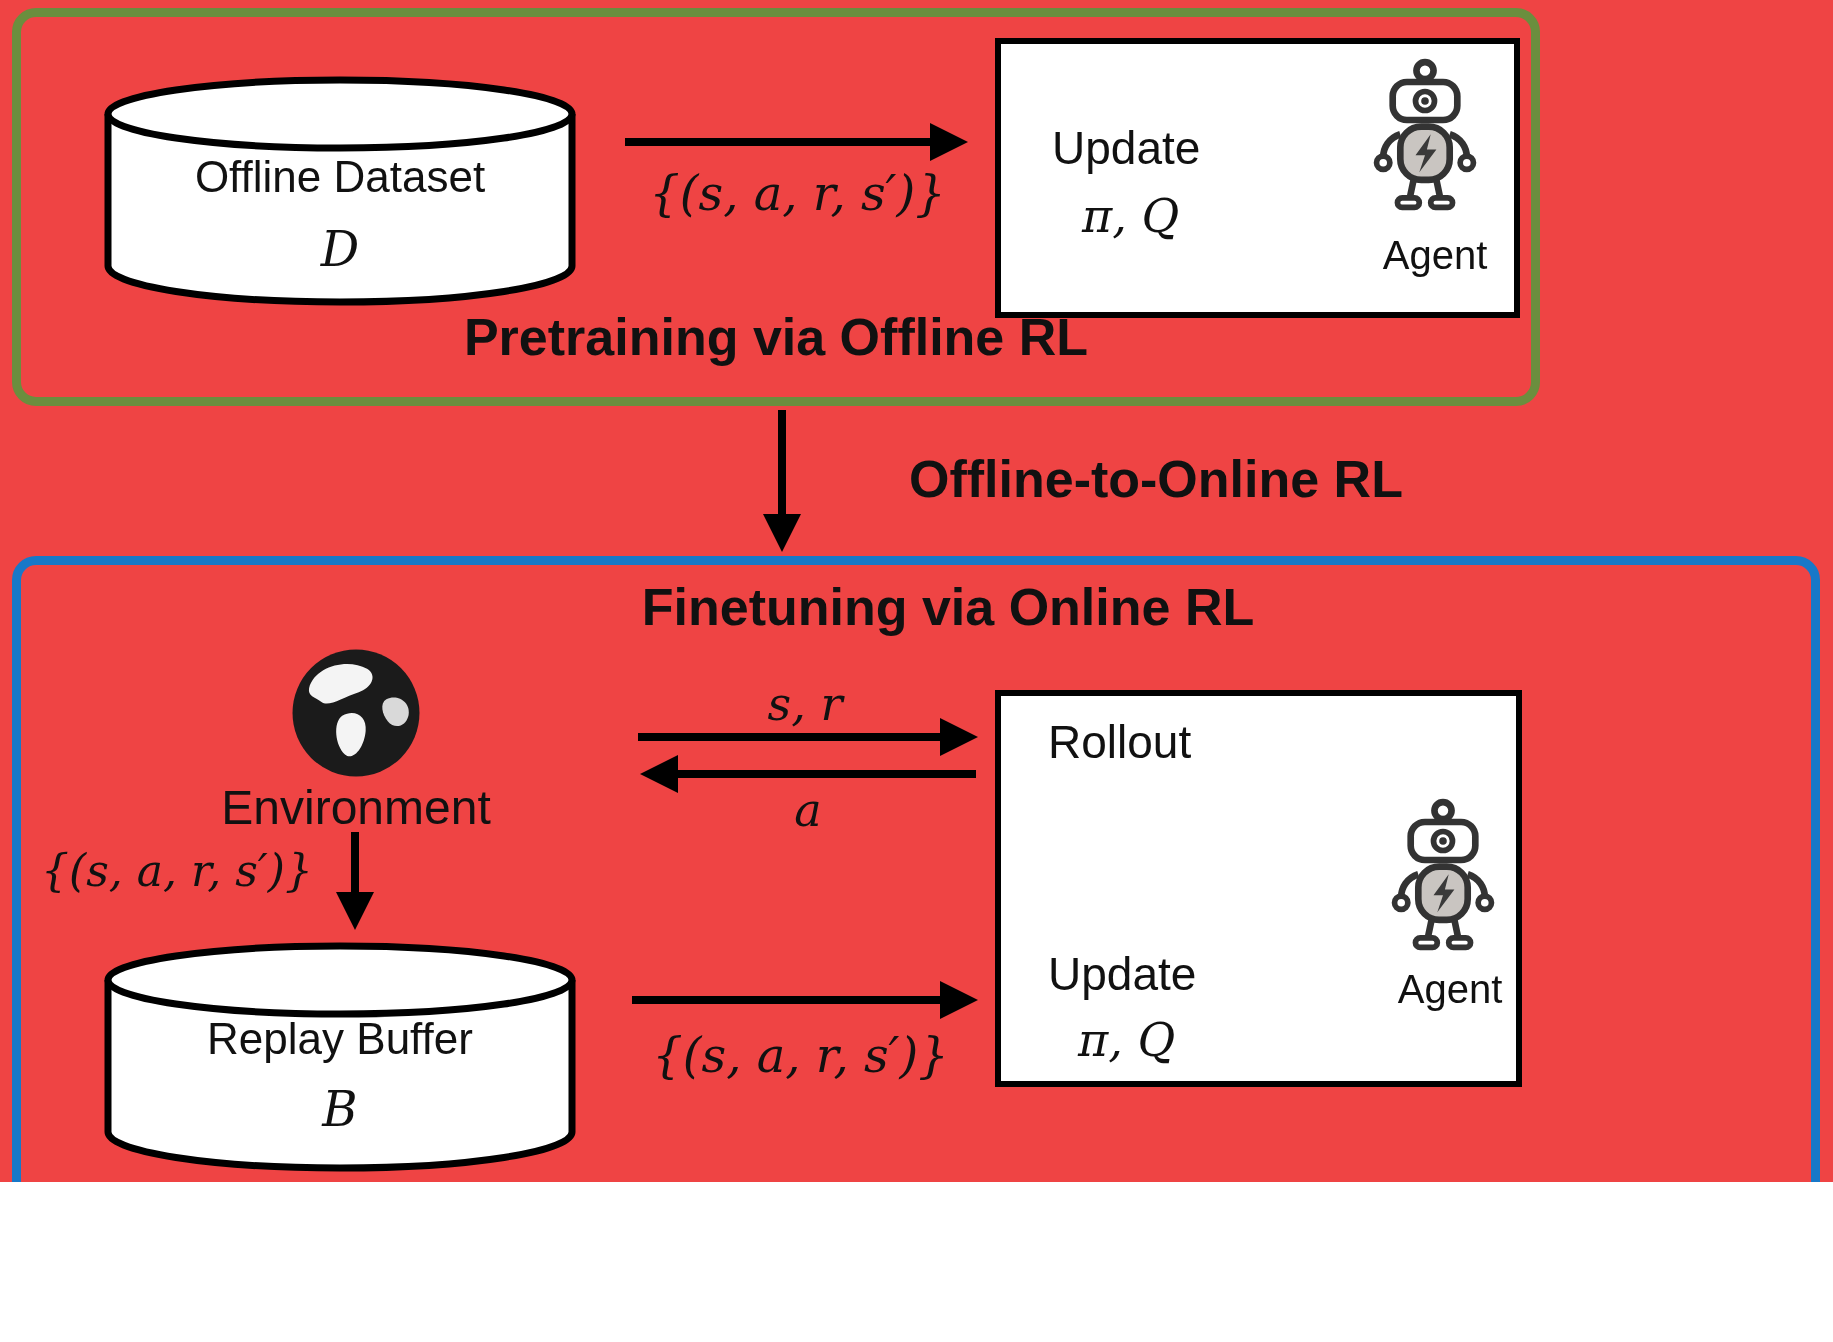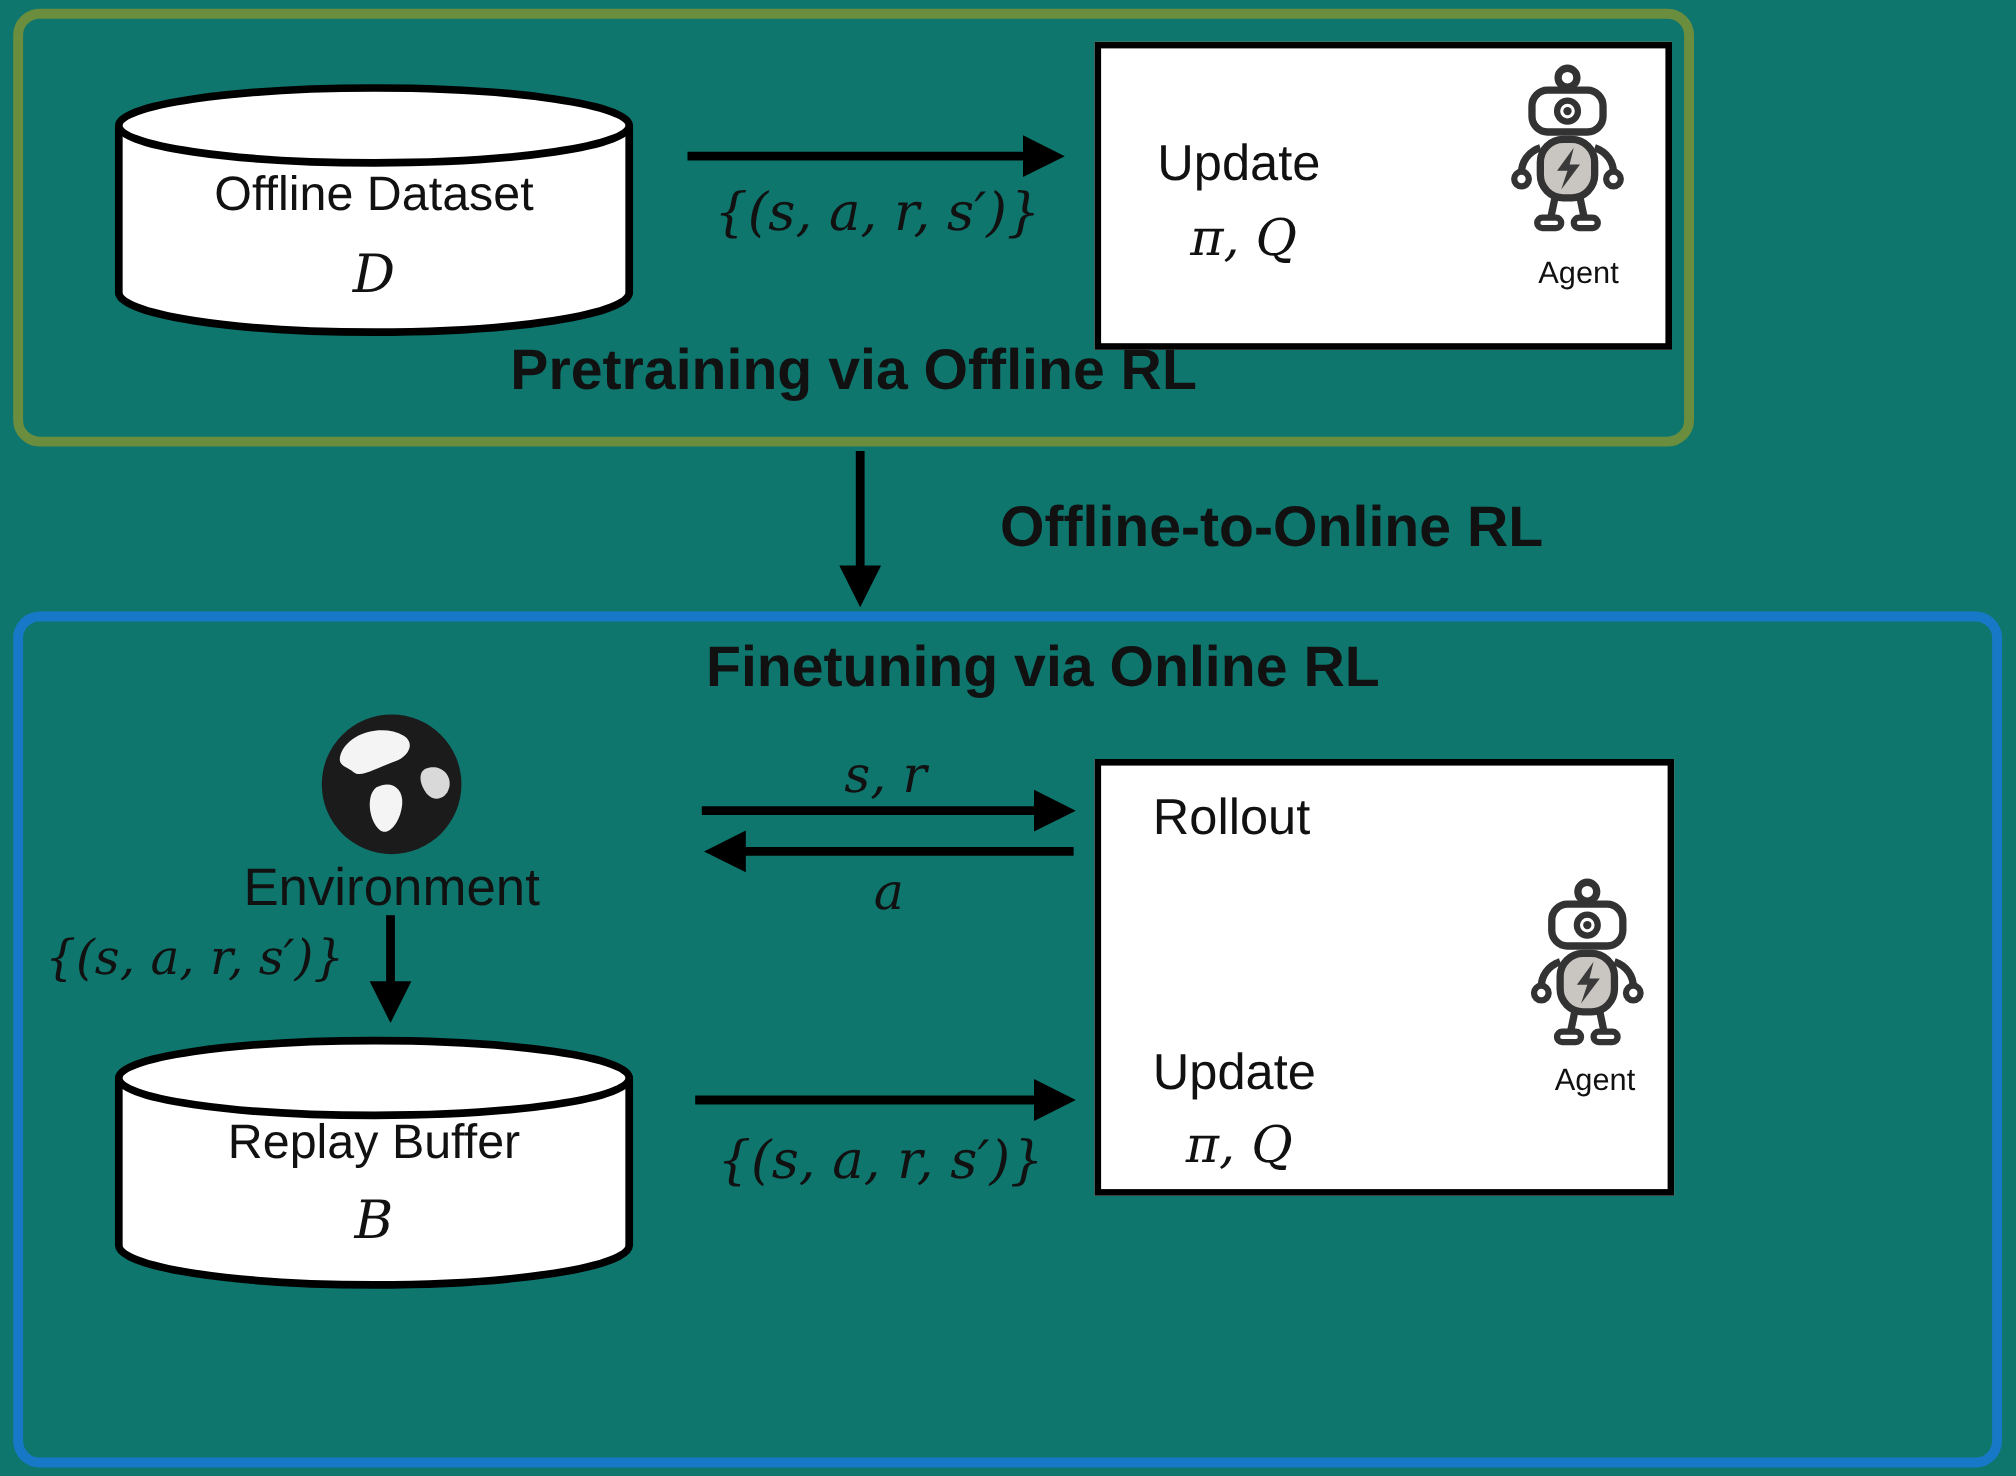--- a/index.html
+++ b/index.html
@@ -1,28 +1,28 @@
 <!DOCTYPE html>
 <html><head>
 <meta charset="utf-8">
 <style>
   html,body{margin:0;padding:0;background:#fff;}
-  #canvas{position:relative;width:1833px;height:1342px;background:#0f766e;overflow:hidden;
+  #canvas{position:relative;width:1833px;height:1182px;background:#ef4444;overflow:hidden;
           font-family:"Liberation Sans",sans-serif;color:#111;}
   .frame{position:absolute;box-sizing:border-box;border-radius:24px;background:transparent;}
   .frame-green{left:12px;top:8px;width:1528px;height:398px;border:9px solid #6b8e3e;}
   .frame-blue{left:12px;top:556px;width:1808px;height:778px;border:9px solid #1878c8;}
   .agentbox{position:absolute;box-sizing:border-box;border:6px solid #000;background:#fff;}
   .agentbox-top{left:995px;top:38px;width:525px;height:280px;}
   .agentbox-bottom{left:995px;top:690px;width:527px;height:397px;}
   .label{position:absolute;line-height:1.15;white-space:nowrap;}
   .center{text-align:center;white-space:normal;}
   .title{font-weight:700;font-size:52px;}
   .body-txt{font-size:44px;}
-  .small-txt{font-size:28px;}
+  .small-txt{font-size:40px;}
   .math{font-family:"DejaVu Serif","Liberation Serif",serif;font-style:italic;}
   .math-lg{font-size:48px;}
   .math-md{font-size:46px;}
   svg{position:absolute;display:block;}
   .arrows{left:0;top:0;pointer-events:none;}
 </style>
 </head>
 <body>
 
 <div id="canvas">

